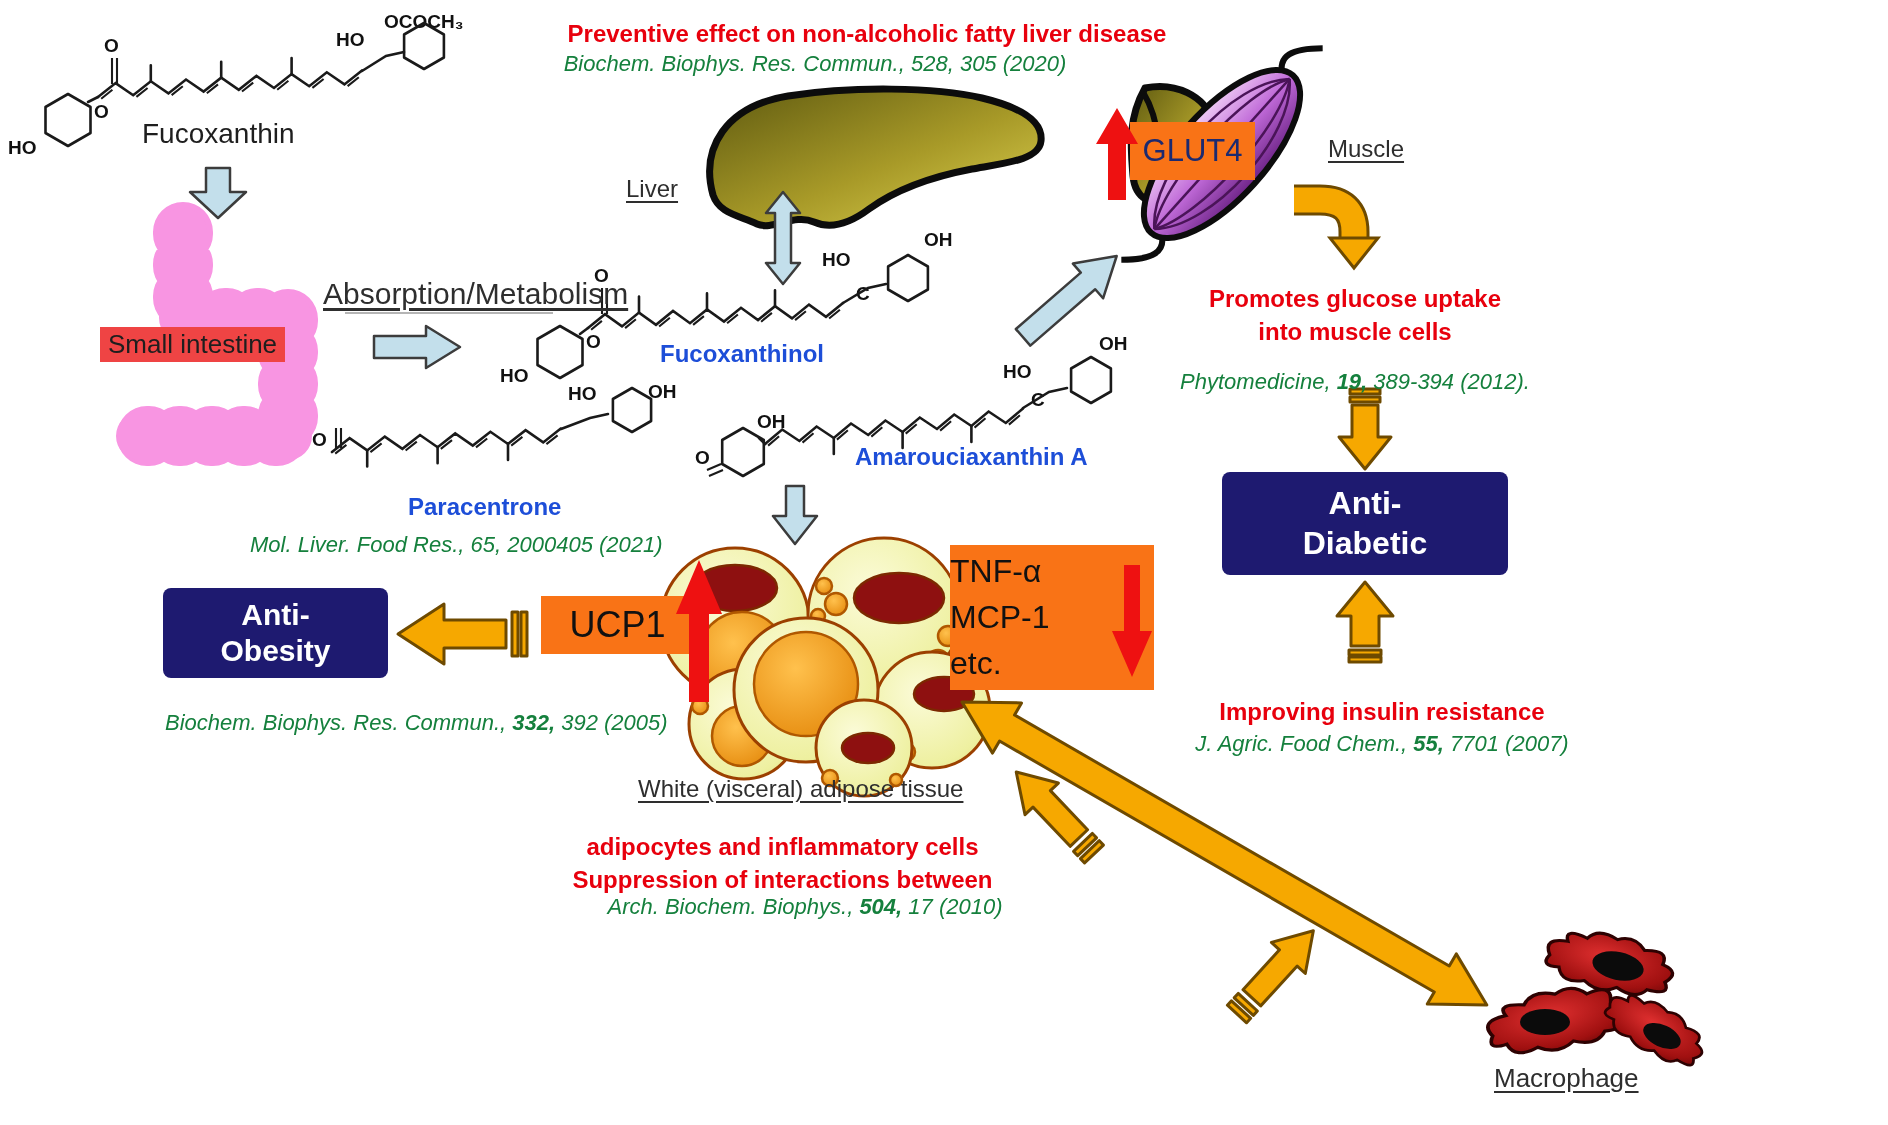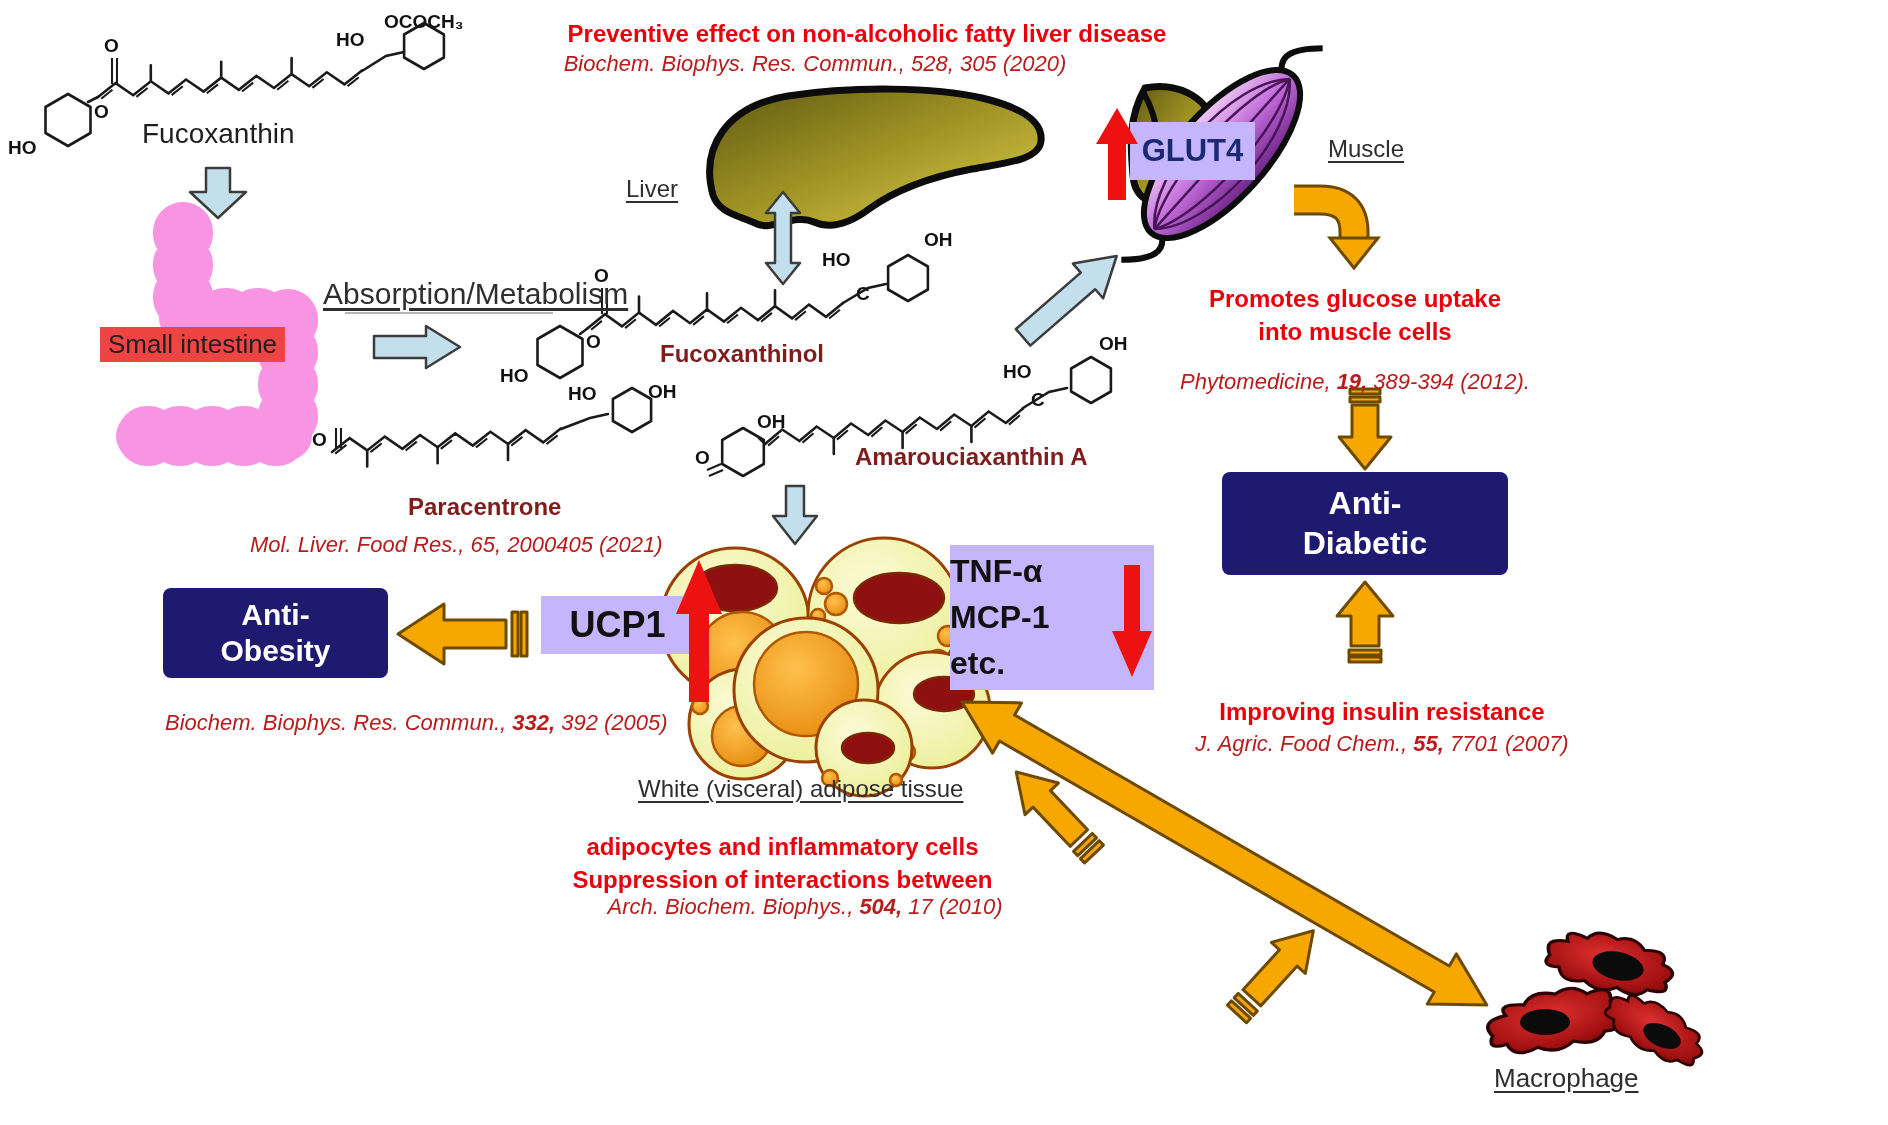--- a/index.html
+++ b/index.html
@@ -1,29 +1,29 @@
 <!DOCTYPE html>
 <html><head>
 <meta charset="utf-8">
 <style>
   *{margin:0;padding:0;box-sizing:border-box}
   html,body{background:#fff}
   #canvas{position:relative;width:1888px;height:1125px;background:#ffffff;
           font-family:"Liberation Sans",sans-serif;overflow:hidden;color:#222}
   .abs{position:absolute}
   .redtxt{color:#e8000d;font-weight:bold;font-size:24px;line-height:33px;text-align:center;white-space:nowrap}
-  .cite{font-style:italic;color:#b91c1c;font-size:22px;white-space:nowrap}
+  .cite{font-style:italic;color:#15803d;font-size:22px;white-space:nowrap}
   .cite .volb{font-weight:bold;font-style:italic}
   .cite span{font-style:italic}
   .ctr{text-align:center}
   .ulab{color:#2e2e2e;font-size:24px;text-decoration:underline;text-underline-offset:4px;white-space:nowrap}
   .biglabel{font-size:28px;color:#1e1e1e;white-space:nowrap}
-  .cmpd{font-weight:bold;font-size:24px;color:#7f1d1d;white-space:nowrap}
+  .cmpd{font-weight:bold;font-size:24px;color:#1d4ed8;white-space:nowrap}
   .navybox{background:#1e1a70;color:#ffffff;font-weight:bold;text-align:center;border-radius:8px}
-  .ybox{background:#c4b5fd;font-weight:bold;text-align:center}
+  .ybox{background:#f97316;font-weight:normal;text-align:center}
   .whitebg{background:#ef4444;padding:2px 8px}
   svg.layer{position:absolute;left:0;top:0;pointer-events:none}
   .bond{stroke:#1a1a1a;stroke-width:2.6;fill:none;stroke-linecap:round}
   .bond2{stroke:#1a1a1a;stroke-width:2.1;fill:none}
   .ringp{fill:none;stroke:#1a1a1a;stroke-width:2.6;stroke-linejoin:round}
   .atom{font:bold 19px "Liberation Sans",sans-serif;fill:#111}
   .blue{fill:#c3dfeb;stroke:#3c3c3c;stroke-width:2.5;stroke-linejoin:round}
   .orange{fill:#f6a800;stroke:#6e4a00;stroke-width:3;stroke-linejoin:round}
   .redA{fill:#ee1111}
   .mline{fill:none;stroke:#4a1458;stroke-width:2.5}

